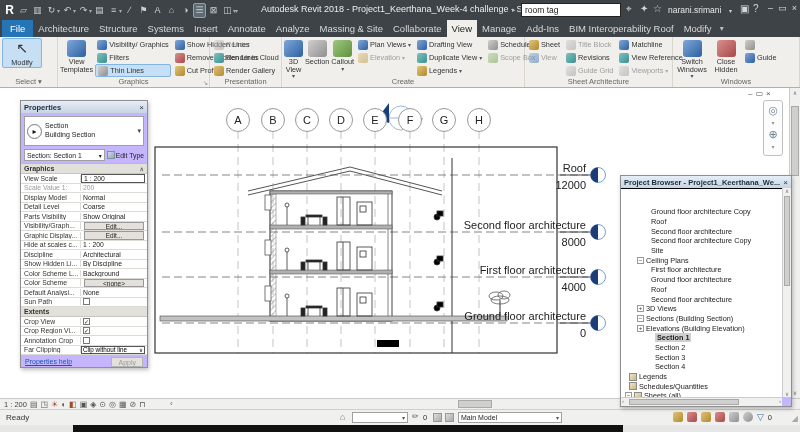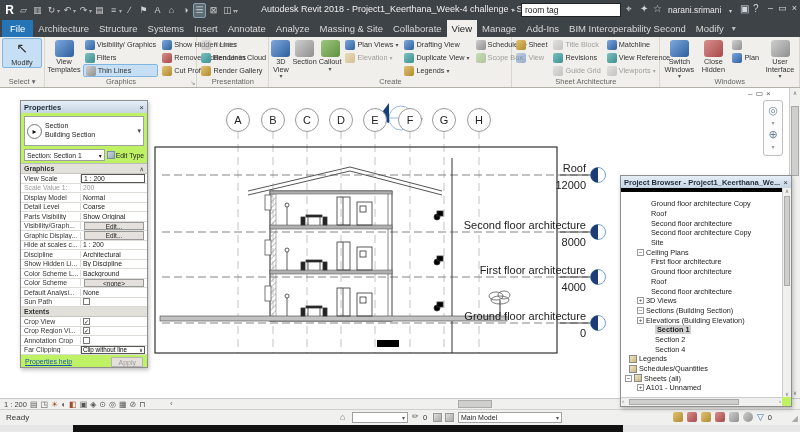--- a/index.html
+++ b/index.html
@@ -63,21 +63,21 @@
   .varrow.bottom { position:absolute; bottom:0; left:0; right:0; }
   .bottomrow { position:absolute; left:0; top:398px; width:800px; height:11px; background:#f0f0ee; border-top:1px solid #c9c9c9; font-size:7.5px; color:#444; }
   .vcb { position:absolute; left:4px; top:1px; display:flex; align-items:center; gap:3px; }
   .vcb .vi { font-size:8px; color:#555; }
   .vcb .vi.warn { color:#a34d2e; }
   .hscroll { position:absolute; left:170px; top:0; right:12px; height:11px; }
   .hthumb { position:absolute; left:288px; top:1px; width:34px; height:8px; background:#cfcfcd; border:1px solid #aaa; }
   .harrow { position:absolute; top:0; font-size:8px; color:#666; }
 
   
-  .palette { position:absolute; background:#bef264; border:1px solid #8f8f8f; box-shadow:1px 2px 4px rgba(0,0,0,.25); z-index:20; }
+  .palette { position:absolute; background:#c4b5fd; border:1px solid #8f8f8f; box-shadow:1px 2px 4px rgba(0,0,0,.25); z-index:20; }
   .pal-title { height:12px; background:linear-gradient(#e6eef7,#c6d4e3); display:flex; align-items:center; font-size:7.5px; font-weight:bold; color:#1d2b3a; padding:0 3px; }
   .pal-title .px { margin-left:auto; font-weight:normal; font-size:8px; color:#333; }
 
   
   .props { left:20px; top:100px; width:128px; height:268px; }
   .typesel { margin:3px; height:30px; background:#fff; border:1px solid #a0a0a0; display:flex; align-items:center; gap:3px; padding:0 2px; }
   .tsicon { width:15px; height:15px; border:1px solid #777; border-radius:50%; font-size:8px; display:flex; align-items:center; justify-content:center; color:#111; flex:none; }
   .tstext { font-size:7px; color:#222; line-height:1.25; }
   .tsdd { margin-left:auto; font-size:7px; color:#444; }
   .instrow { display:flex; margin:0 3px 2px 3px; gap:2px; align-items:center; }
@@ -96,21 +96,21 @@
   .pbtn { flex:1; margin:0 3px; height:8.5px; background:#e4e1dc; border:1px solid #999; font-size:6.5px; text-align:center; line-height:8px; color:#222; }
   .cb { width:7px; height:7px; border:1px solid #777; background:#fff; margin-left:2px; font-size:6px; line-height:6px; text-align:center; color:#222; }
   .fcsel { flex:1; margin-right:2px; height:8.5px; border:1px solid #555; font-size:6.3px; display:flex; align-items:center; padding:0 1px; }
   .fcsel span:last-child { margin-left:auto; font-size:5.5px; }
   .pfoot { display:flex; align-items:center; height:13px; padding:0 4px; }
   .phelp { font-size:7px; color:#1a56b0; text-decoration:underline; }
   .papply { margin-left:auto; font-size:7px; color:#9a9a9a; background:#e4e1dc; border:1px solid #b5b5b5; padding:0 6px; height:10px; line-height:9px; }
 
   
   .browser { left:620px; top:175px; width:172px; height:232px; z-index:25; }
-  .tree { position:absolute; top:12px; left:0; right:9px; bottom:9px; background:#fff; border-top:4px solid #000000; overflow:hidden; padding-top:7px; }
+  .tree { position:absolute; top:12px; left:0; right:9px; bottom:9px; background:#fff; border-top:1px solid #000000; overflow:hidden; padding-top:18px; }
   .trow { display:flex; align-items:center; height:9.7px; font-size:7.3px; color:#222; white-space:nowrap; }
   .exp { width:7px; height:7px; border:1px solid #999; background:#fff; font-size:6px; line-height:5px; text-align:center; color:#333; margin-right:2px; flex:none; }
   .tico { width:8px; height:8px; border:1px solid #8a8a8a; background:linear-gradient(135deg,#efe6c8,#cbb87e); margin-right:2px; flex:none; }
   .tlab.sel { background:#cfcfcf; font-weight:bold; padding:0 2px; }
   .bvscroll { position:absolute; right:0; top:12px; width:9px; bottom:9px; background:#f0f0ee; border-left:1px solid #ccc; font-size:5.5px; text-align:center; color:#777; }
   .bvthumb { position:absolute; left:1px; top:8px; width:6px; height:90px; background:#cfcfcd; border:1px solid #aaa; }
   .bhscroll { position:absolute; left:0; right:9px; bottom:0; height:9px; background:#f0f0ee; border-top:1px solid #ccc; font-size:6px; color:#777; }
   .bhthumb { position:absolute; left:8px; top:1px; width:110px; height:6px; background:#cfcfcd; border:1px solid #aaa; }
 
   
@@ -181,21 +181,21 @@
     <span class="tab">Structure</span>
     <span class="tab">Systems</span>
     <span class="tab">Insert</span>
     <span class="tab">Annotate</span>
     <span class="tab">Analyze</span>
     <span class="tab">Massing &amp; Site</span>
     <span class="tab">Collaborate</span>
     <span class="tab active">View</span>
     <span class="tab">Manage</span>
     <span class="tab">Add-Ins</span>
-    <span class="tab">BIM Interoperability Second</span>
+    <span class="tab">BIM Interoperability Roof</span>
     <span class="tab">Modify</span>
     <span class="tab-ext">▾</span>
   </div>
 
   <div class="ribbon">
 
     <div class="panel" style="width:58px">
       <div class="btn-big hl" style="width:40px">
         <span class="bi" style="background:none;font-size:14px;color:#333">↖</span>
         <span>Modify</span>
@@ -367,27 +367,22 @@
       <div class="btn-big" style="width:30px">
         <span class="bi i-red"></span>
         <span>Close Hidden</span>
       </div>
       <div class="col">
         <div class="btn-small">
             <span class="si i-gray"></span>
           </div>
         <div class="btn-small">
             <span class="si i-blue"></span>
-            <span>Plan</span>
-          </div>
-      </div>
-      <div class="btn-big" style="width:34px">
-        <span class="bi i-gray"></span>
-        <span>User Interface</span>
-          <span class="bdd">▾</span>
+            <span>Guide</span>
+          </div>
       </div>
       <div class="panel-label"><span>Windows</span></div>
     </div>
   </div>
 
   <div class="canvas">
     <svg width="800" height="310" viewBox="0 0 800 310">
       <defs>
         <pattern id="hatch" width="4" height="4" patternUnits="userSpaceOnUse" patternTransform="rotate(45)">
           <line x1="0" y1="0" x2="0" y2="4" stroke="#888" stroke-width="1"></line>
@@ -736,20 +731,23 @@
           <span class="exp">+</span>
           <span class="tlab">Elevations (Building Elevation)</span>
         </div>
       <div class="trow" style="padding-left:34px">
           <span class="tlab sel">Section 1</span>
         </div>
       <div class="trow" style="padding-left:34px">
           <span class="tlab">Section 2</span>
         </div>
       <div class="trow" style="padding-left:34px">
+          <span class="tlab">Section 3</span>
+        </div>
+      <div class="trow" style="padding-left:34px">
           <span class="tlab">Section 4</span>
         </div>
       <div class="trow" style="padding-left:8px">
           <span class="tico"></span>
           <span class="tlab">Legends</span>
         </div>
       <div class="trow" style="padding-left:8px">
           <span class="tico"></span>
           <span class="tlab">Schedules/Quantities</span>
         </div>

